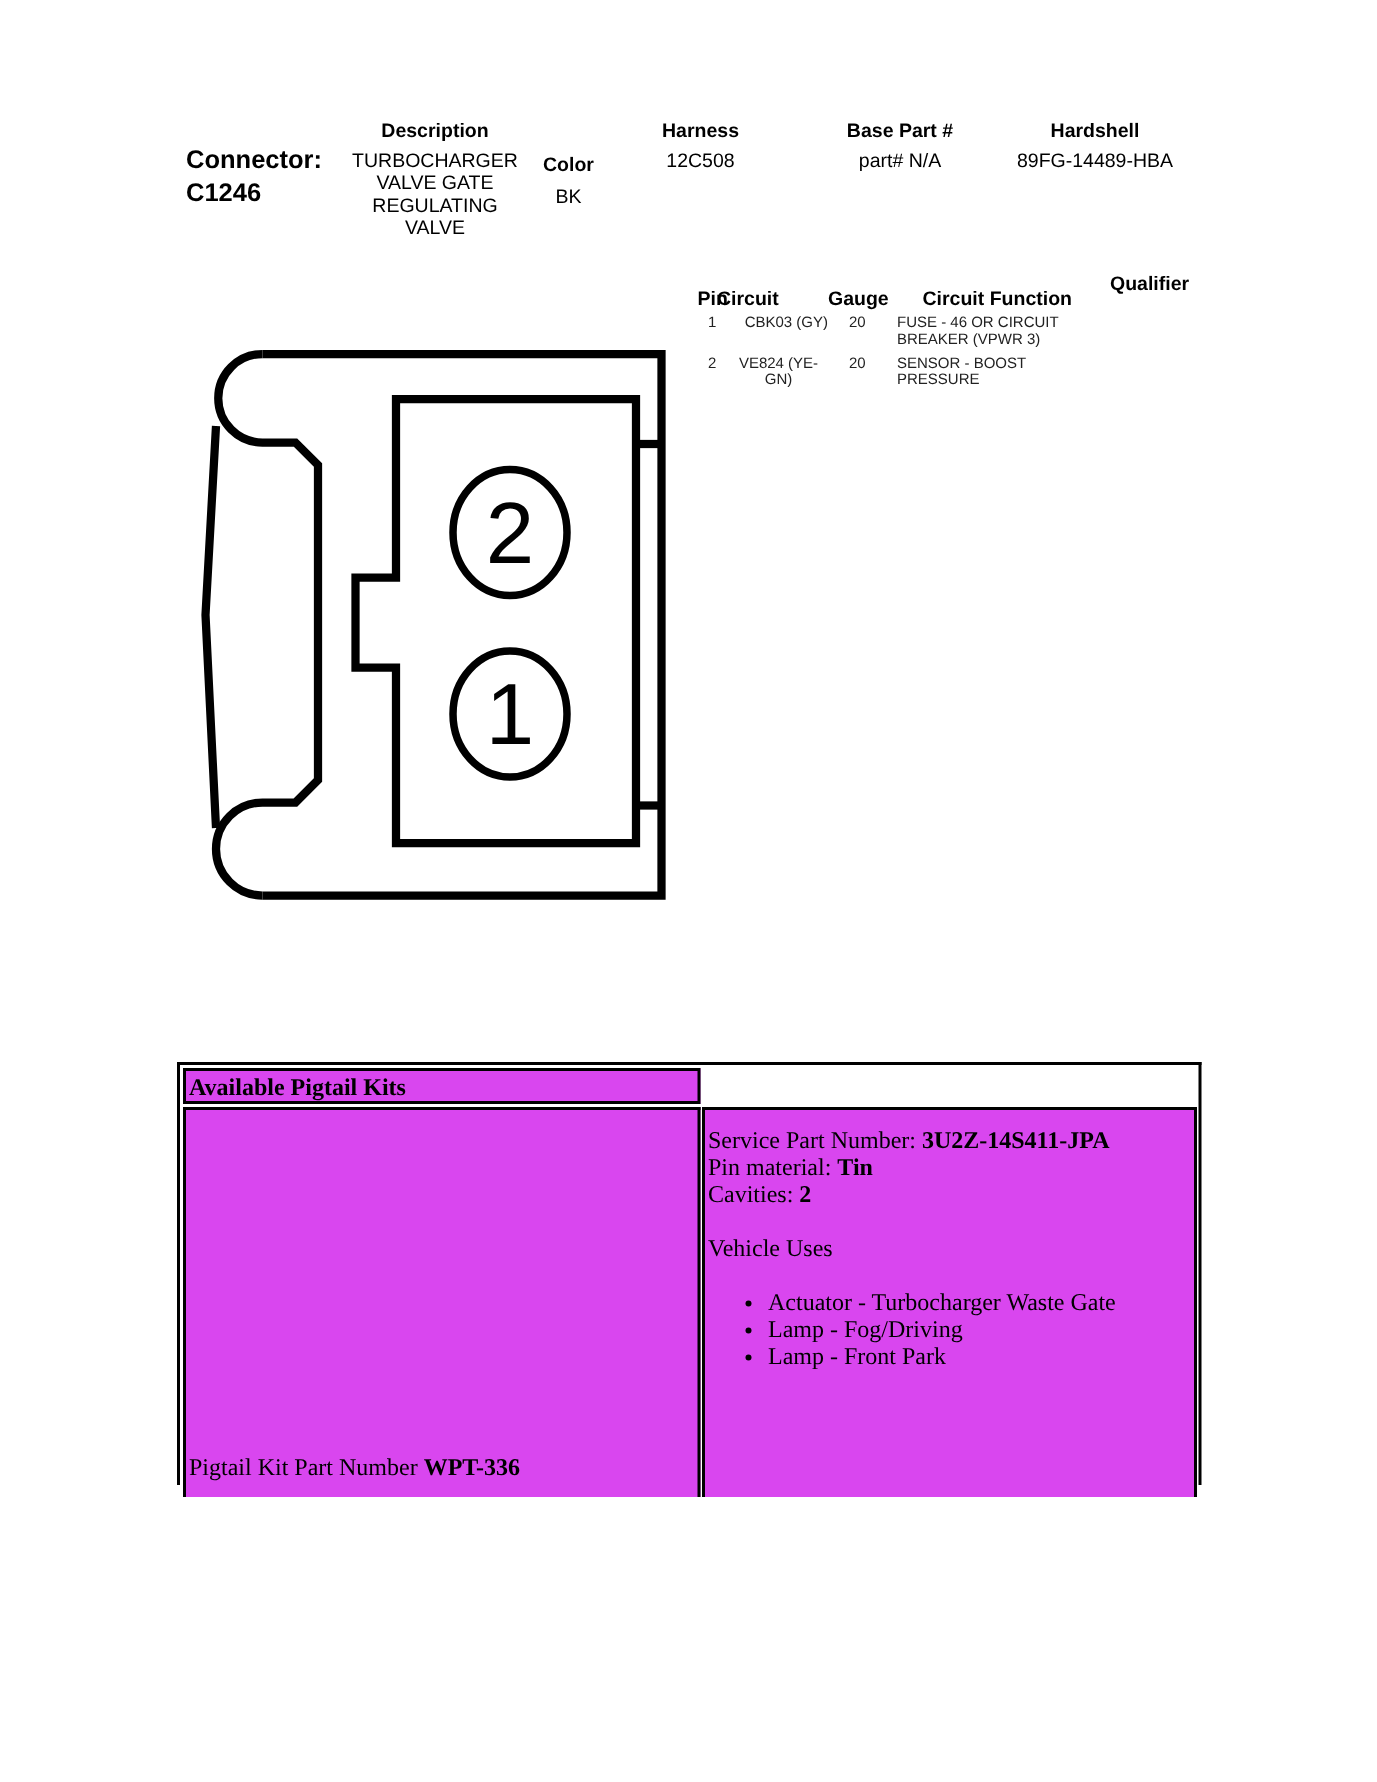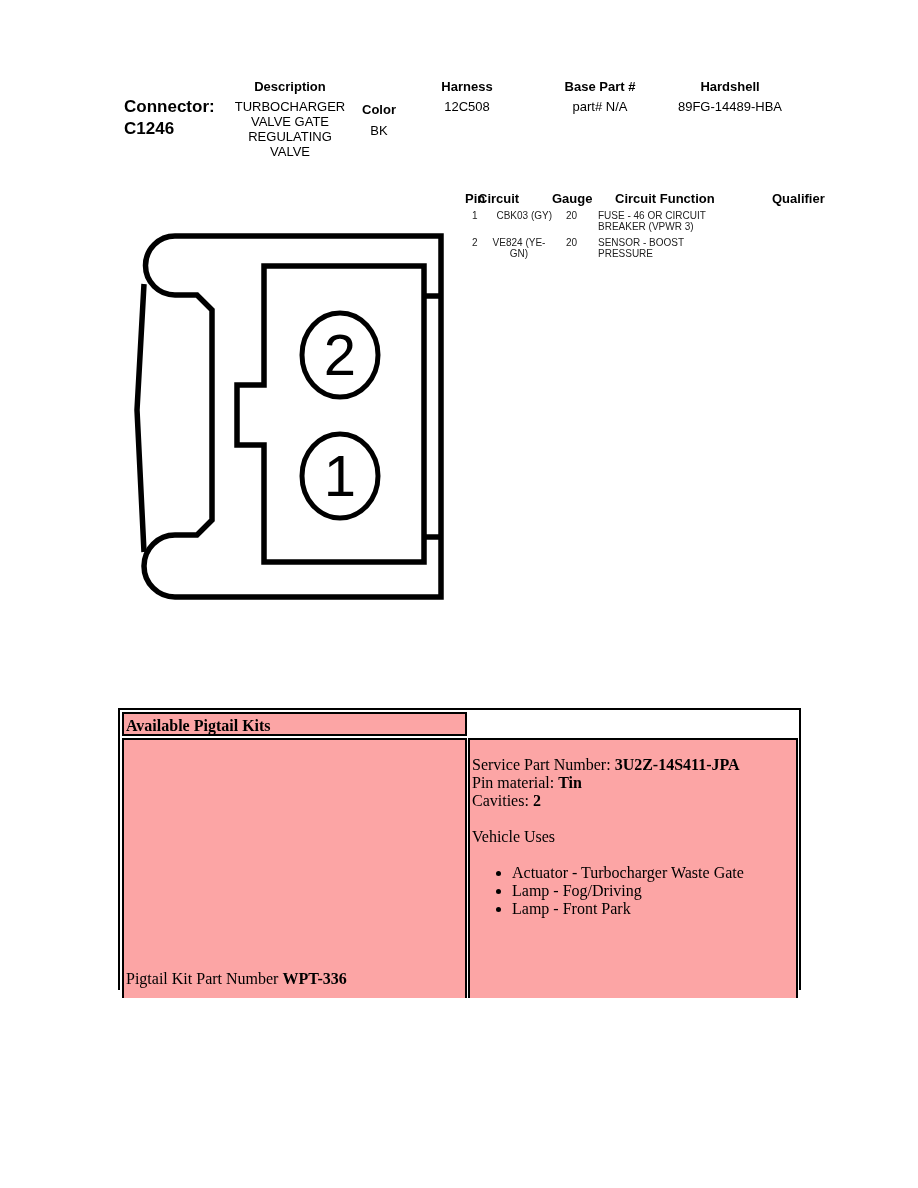--- a/index.html
+++ b/index.html
@@ -12,21 +12,21 @@
   .hdr-label { font-weight: bold; font-size: 13px; text-align: center; }
   .hdr-val { font-size: 13px; text-align: center; line-height: 15px; }
   .conn-title { font-weight: bold; font-size: 17px; line-height: 22px; }
 
   
   .pin-hdr { font-weight: bold; font-size: 13px; }
   .pin-cell { font-size: 10px; line-height: 11px; color: #222; }
 
   
   .pig-outer { border: 2px solid #000; border-bottom: none; box-sizing: border-box; }
-  .pig-cell { border: 2px solid #000; border-right-color: #000; box-sizing: border-box; background: #fca5a5; }
+  .pig-cell { border: 2px solid #000; border-right-color: #000; box-sizing: border-box; background: #d946ef; }
   .pig-text { font-size: 16px; line-height: 18px; }
   .pig-title { font-weight: bold; font-size: 16px; }
   ul.uses { margin: 18px 0 0 0; padding-left: 40px; list-style: disc; }
   ul.uses li { font-size: 16px; line-height: 18px; }
 </style>
 </head>
 <body>
 
 <div>
   <div class="abs sans conn-title" style="left:124px; top:96px;">
@@ -53,21 +53,21 @@
 
   <div class="abs sans hdr-label" style="left:670px; top:79px; width:120px;">Hardshell</div>
   <div class="abs sans hdr-val" style="left:664px; top:99px; width:132px;">89FG-14489-HBA</div>
 </div>
 
 <div>
   <div class="abs sans pin-hdr" style="left:465px; top:191px;">Pin</div>
   <div class="abs sans pin-hdr" style="left:478px; top:191px;">Circuit</div>
   <div class="abs sans pin-hdr" style="left:552px; top:191px;">Gauge</div>
   <div class="abs sans pin-hdr" style="left:615px; top:191px;">Circuit Function</div>
-  <div class="abs sans pin-hdr" style="left:740px; top:191px;margin-left:32px;">Qualifier</div>
+  <div class="abs sans pin-hdr" style="left:740px; top:181px;">Qualifier</div>
 
   <div>
     <div class="abs sans pin-cell" style="left:472px; top:210px;">1</div>
     <div class="abs sans pin-cell" style="left:486px; top:210px; width:66px; text-align:right;">
       <div>CBK03 (GY)</div>
     </div>
     <div class="abs sans pin-cell" style="left:566px; top:210px;">20</div>
     <div class="abs sans pin-cell" style="left:598px; top:210px;">
       <div>FUSE - 46 OR CIRCUIT</div>
       <div>BREAKER (VPWR 3)</div>
@@ -118,21 +118,21 @@
 </div>
 
 <div class="abs pig-cell serif" style="left:122px; top:738px; width:345px; height:260px; border-bottom:none;">
   <div class="pig-text" style="position:absolute; left:2px; top:230px; white-space:nowrap;font-family:Liberation Serif, serif;">
     <span>Pigtail Kit Part Number</span>
     <b>WPT-336</b>
   </div>
 </div>
 
 <div class="abs pig-cell serif" style="left:468px; top:738px; width:330px; height:260px; border-bottom:none;">
-  <div style="padding:0 0 0 2px;margin-top:16px;">
+  <div style="padding:12px 0 0 2px;">
     <div class="pig-text">
       <span>Service Part Number:</span>
       <b>3U2Z-14S411-JPA</b>
     </div>
     <div class="pig-text">
       <span>Pin material:</span>
       <b>Tin</b>
     </div>
     <div class="pig-text">
       <span>Cavities:</span>

